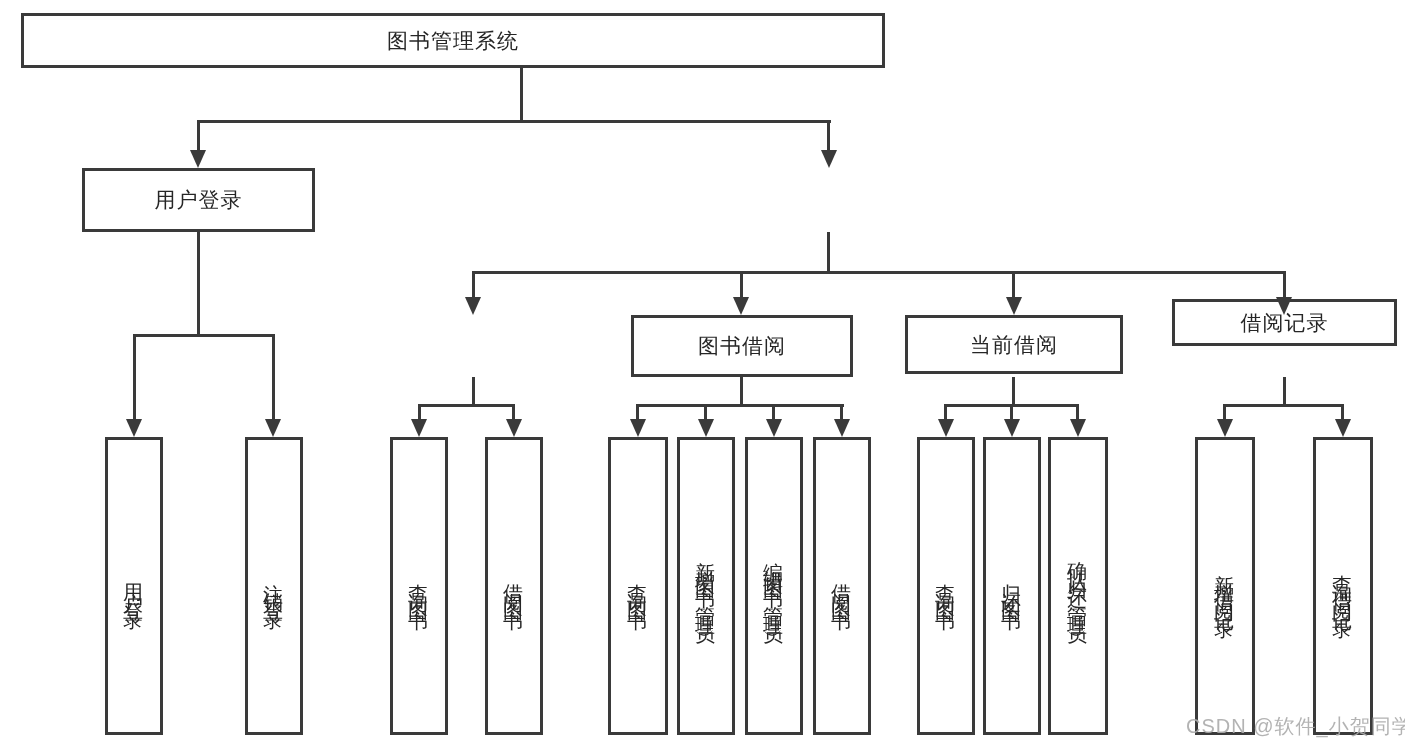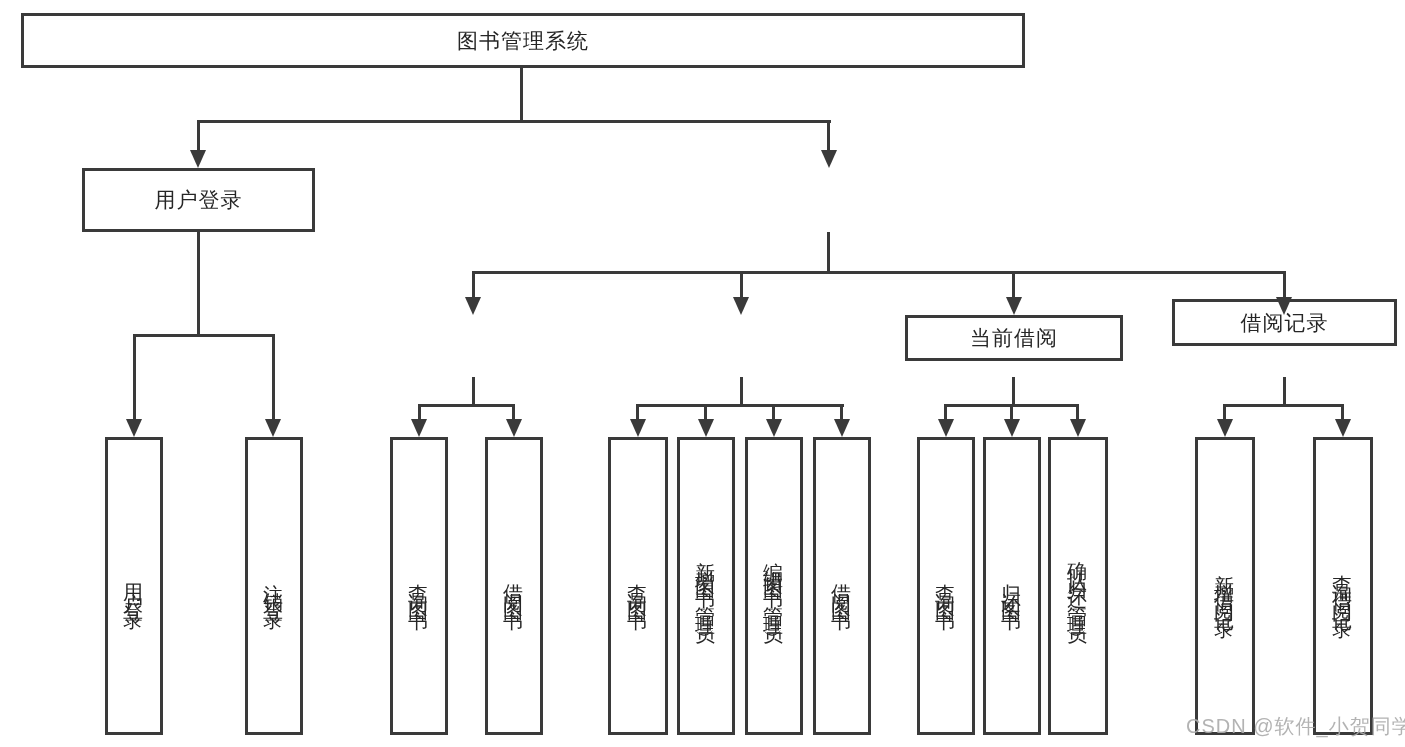--- a/index.html
+++ b/index.html
@@ -27,32 +27,35 @@
   .watermark{
     position:absolute;left:1186px;top:713px;z-index:5;
     font-size:20px;color:rgba(172,172,172,0.92);letter-spacing:1px;white-space:nowrap;
   }
 </style>
 </head>
 <body>
 
 <div class="canvas">
 
-  <div class="box" style="left:21px;top:13px;width:1004px;height:55px;">
+  <div class="box" style="left:21px;top:13px;width:864px;height:55px;">
     <span class="lbl">图书管理系统</span>
   </div>
 
   <div class="box" style="left:82px;top:168px;width:233px;height:64px;">
     <span class="lbl">用户登录</span>
   </div>
 
 
 
+  <div class="box" style="left:631px;top:315px;width:222px;height:62px;">
+    <span class="lbl">图书借阅</span>
+  </div>
 
-  <div class="box" style="left:905px;top:315px;width:218px;height:46px;">
+  <div class="box" style="left:905px;top:315px;width:218px;height:59px;">
     <span class="lbl">当前借阅</span>
   </div>
 
   <div class="box" style="left:1172px;top:299px;width:225px;height:47px;">
     <span class="lbl">借阅记录</span>
   </div>
 
   <div class="box tall" style="left:105px;width:58px;">
     <span class="lbl">用户登录</span>
   </div>

